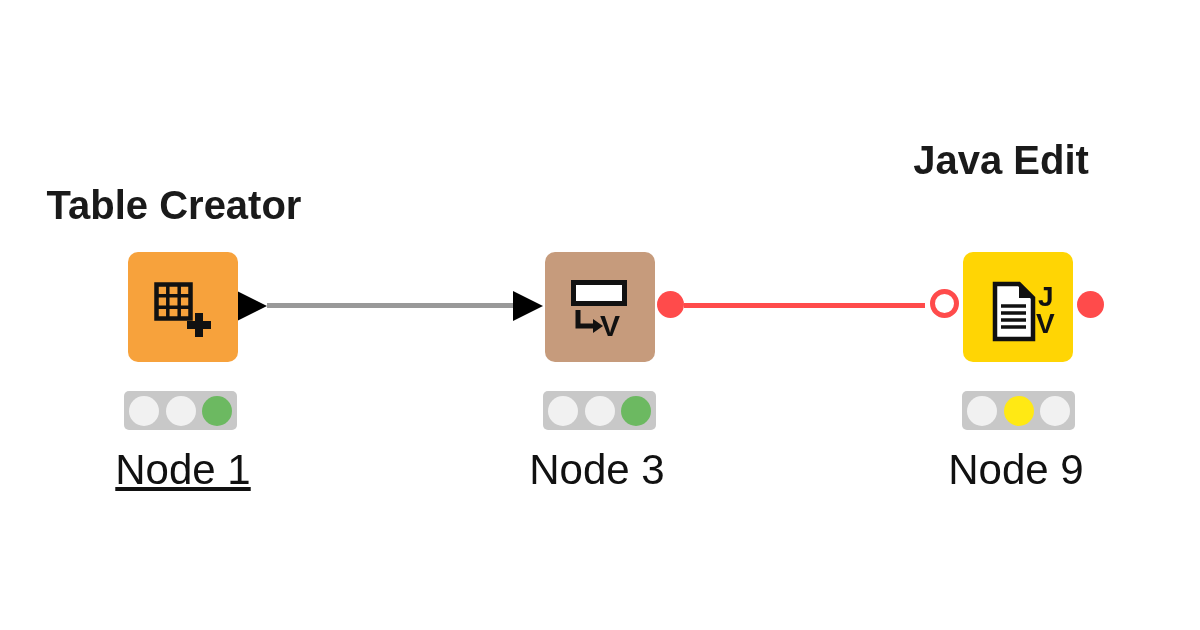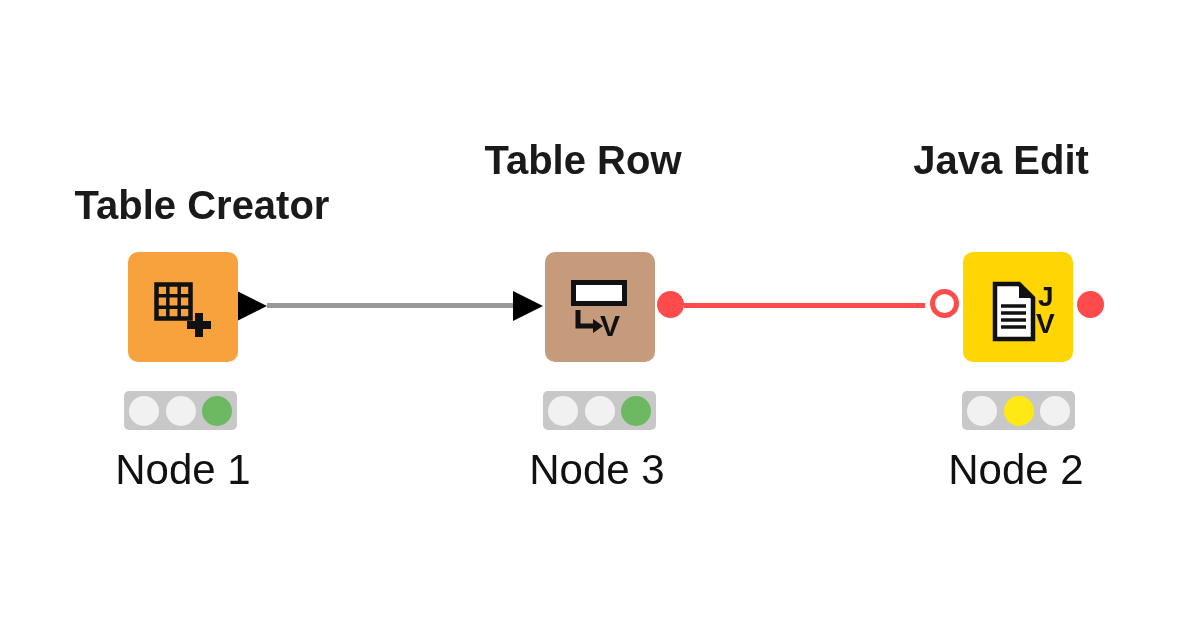--- a/index.html
+++ b/index.html
@@ -62,25 +62,24 @@
   svg text {
     font-family:"Liberation Sans", sans-serif;
     font-weight:700; fill:#111111;
   }
 </style>
 </head>
 <body>
 
 <div id="canvas">
 
-  <div class="title" style="left:174px; top:183px;margin-left:28px;">
+  <div class="title" style="left:174px; top:183px;">
     <div>Table Creator</div>
   </div>
   <div class="title" style="left:583px; top:138px;">
-    <div>Table Row</div>
   </div>
   <div class="title" style="left:1001px; top:138px;">
     <div>Java Edit</div>
   </div>
 
   <div class="tri" style="left:237px; top:291px;"></div>
   <div class="conn conn-data" style="left:267px; top:303px; width:246px;"></div>
   <div class="tri" style="left:513px; top:291px;"></div>
 
   <div class="port-circle" style="left:657px; top:291px;"></div>
@@ -97,21 +96,21 @@
       <line x1="2.5" y1="25.2" x2="36.5" y2="25.2" stroke="#111111" stroke-width="3.5"></line>
       <rect x="33" y="39" width="24" height="8" fill="#111111"></rect>
       <rect x="41" y="31" width="8" height="24" fill="#111111"></rect>
     </svg>
   </div>
   <div class="lightbar" style="left:124px; top:391px;">
     <div class="light off"></div>
     <div class="light off"></div>
     <div class="light green"></div>
   </div>
-  <div class="nlabel" style="left:183px;">Node 1</div>
+  <div class="nlabel" style="left:183px;text-decoration:underline;">Node 1</div>
 
   <div class="node node-tan" style="left:545px; top:252px;">
     <svg width="56" height="60" viewBox="0 0 56 60" style="left:26px; top:28px;">
       <rect x="2.5" y="2.5" width="51" height="21" fill="#ffffff" stroke="#111111" stroke-width="5"></rect>
       <path d="M7 30 V46 H22" fill="none" stroke="#111111" stroke-width="5"></path>
       <polygon points="22,39 22,53 32,46" fill="#111111"></polygon>
       <text x="29" y="56" font-size="30">V</text>
     </svg>
   </div>
   <div class="lightbar" style="left:543px; top:391px;">
@@ -131,15 +130,15 @@
       <line x1="11" y1="46" x2="36" y2="46" stroke="#111111" stroke-width="3.5"></line>
       <text x="48" y="25" font-size="28">J</text>
       <text x="46" y="52" font-size="28">V</text>
     </svg>
   </div>
   <div class="lightbar" style="left:962px; top:391px;">
     <div class="light off"></div>
     <div class="light yellow"></div>
     <div class="light off"></div>
   </div>
-  <div class="nlabel" style="left:1016px;">Node 2</div>
+  <div class="nlabel" style="left:1016px;">Node 9</div>
 
 </div>
 
 </body></html>

